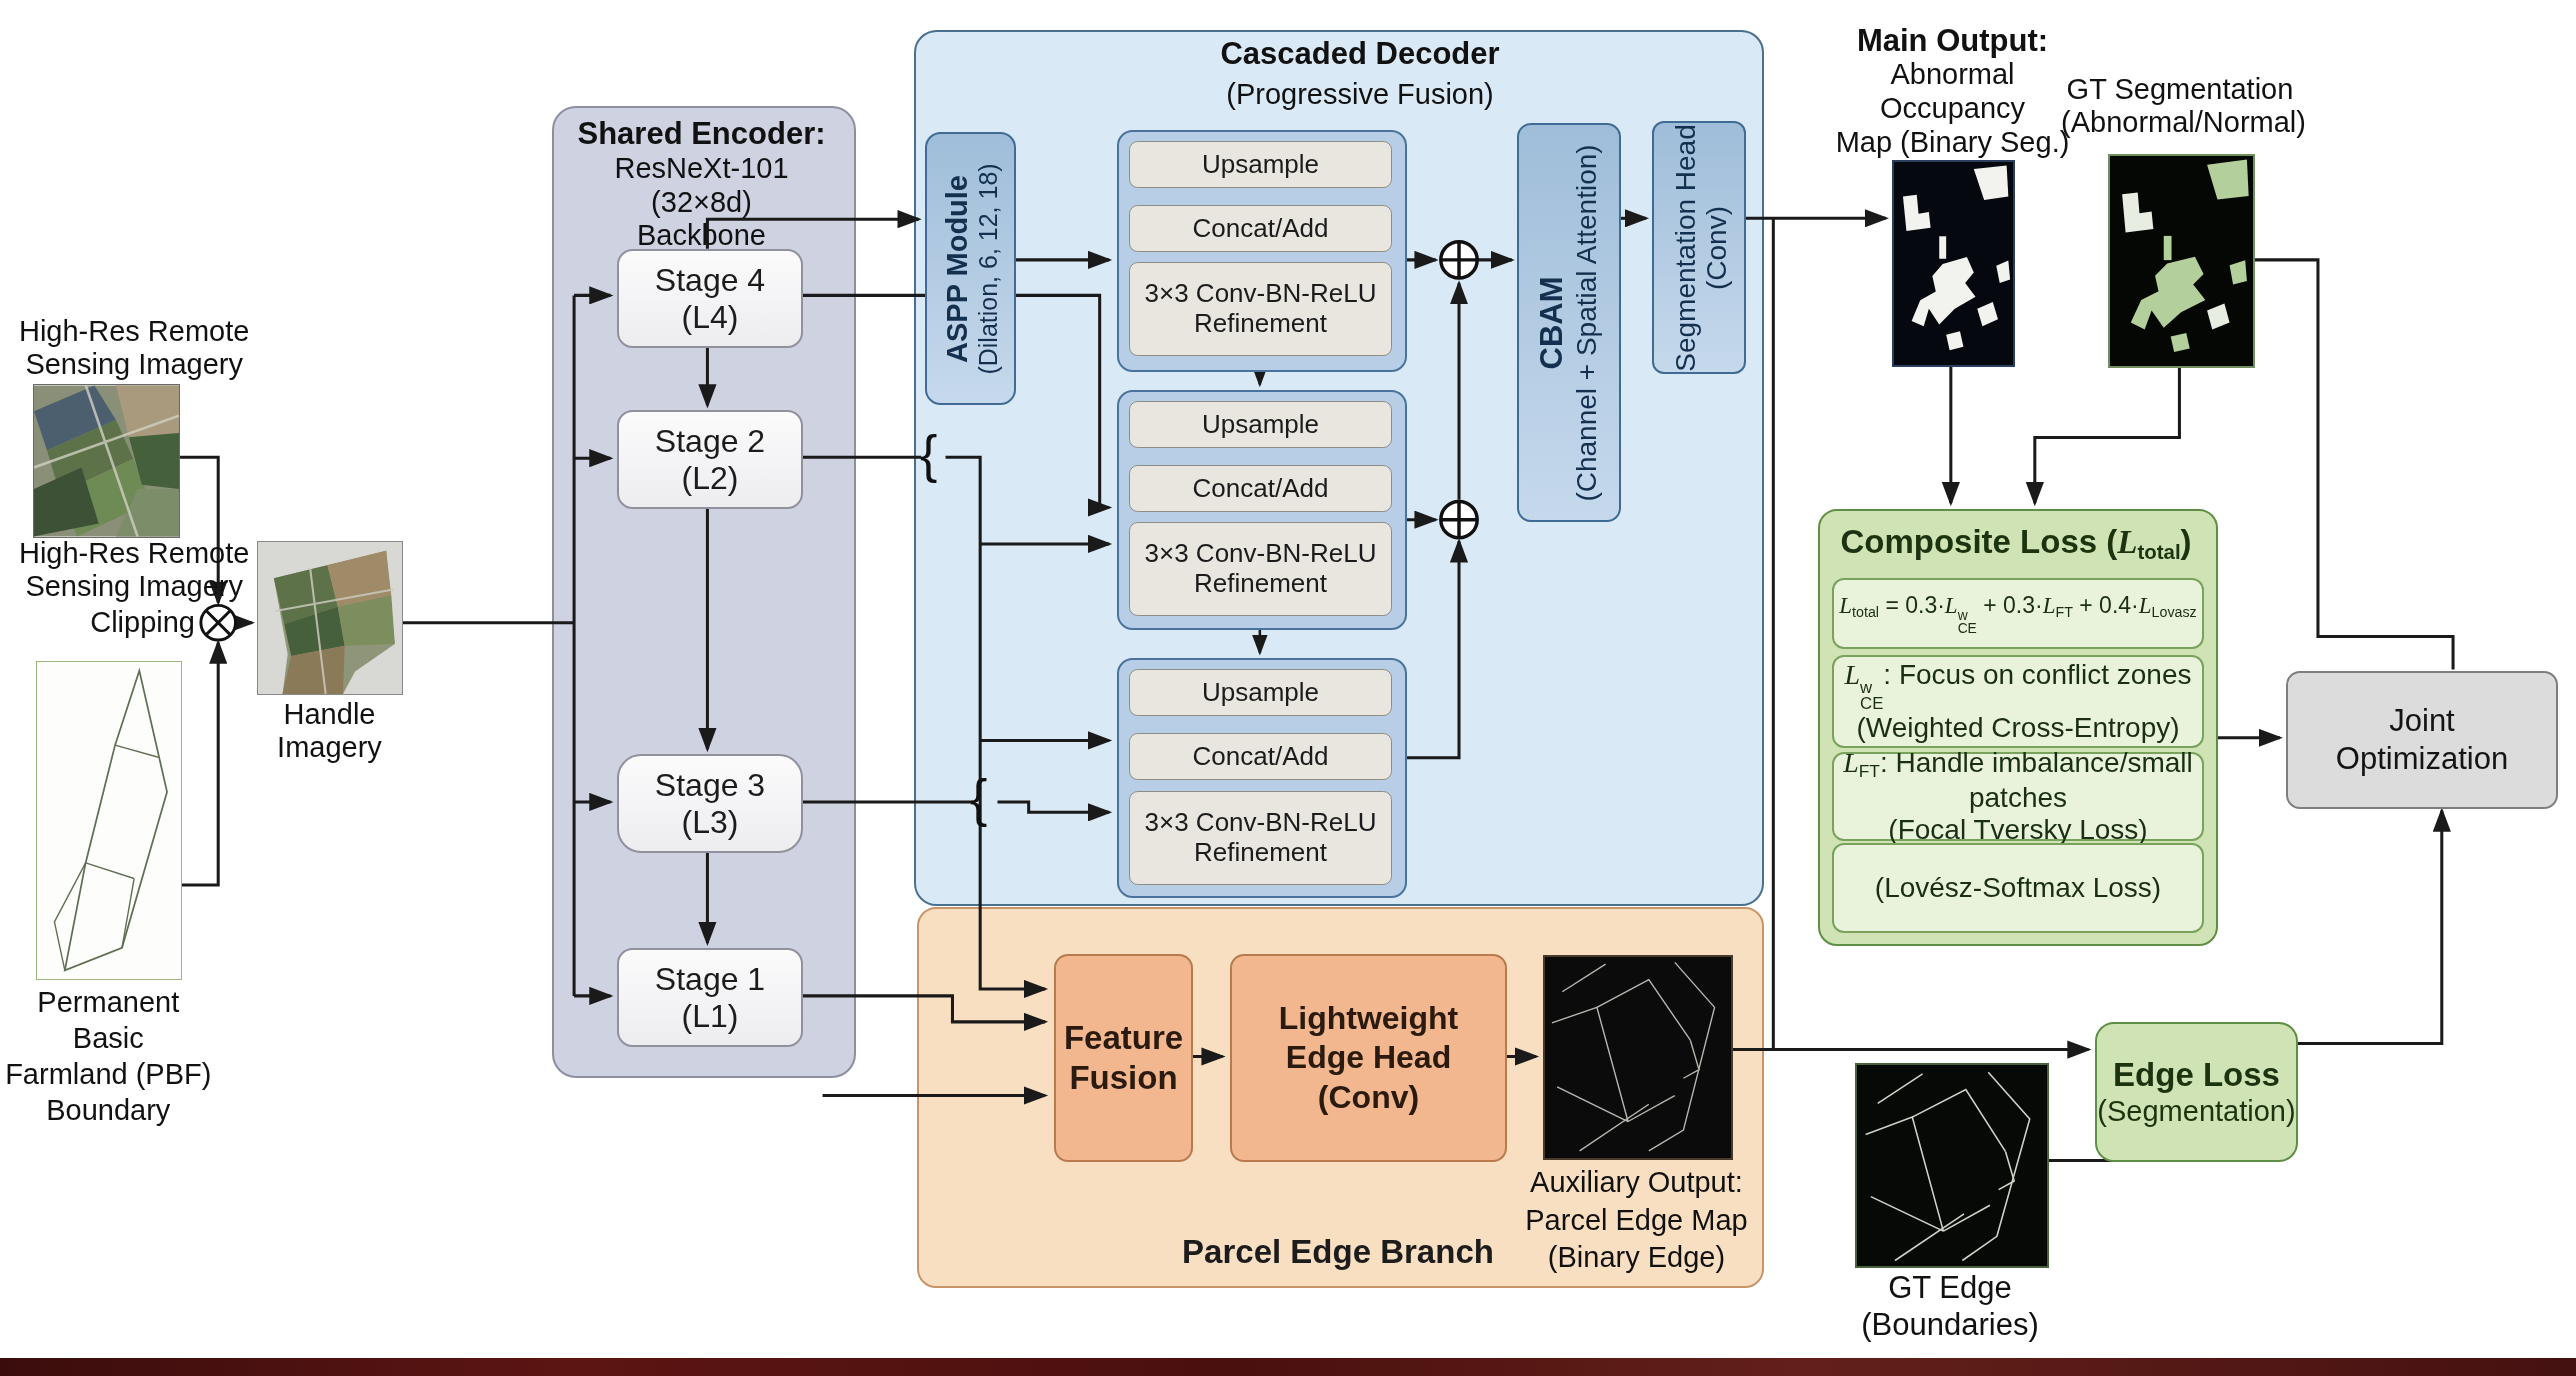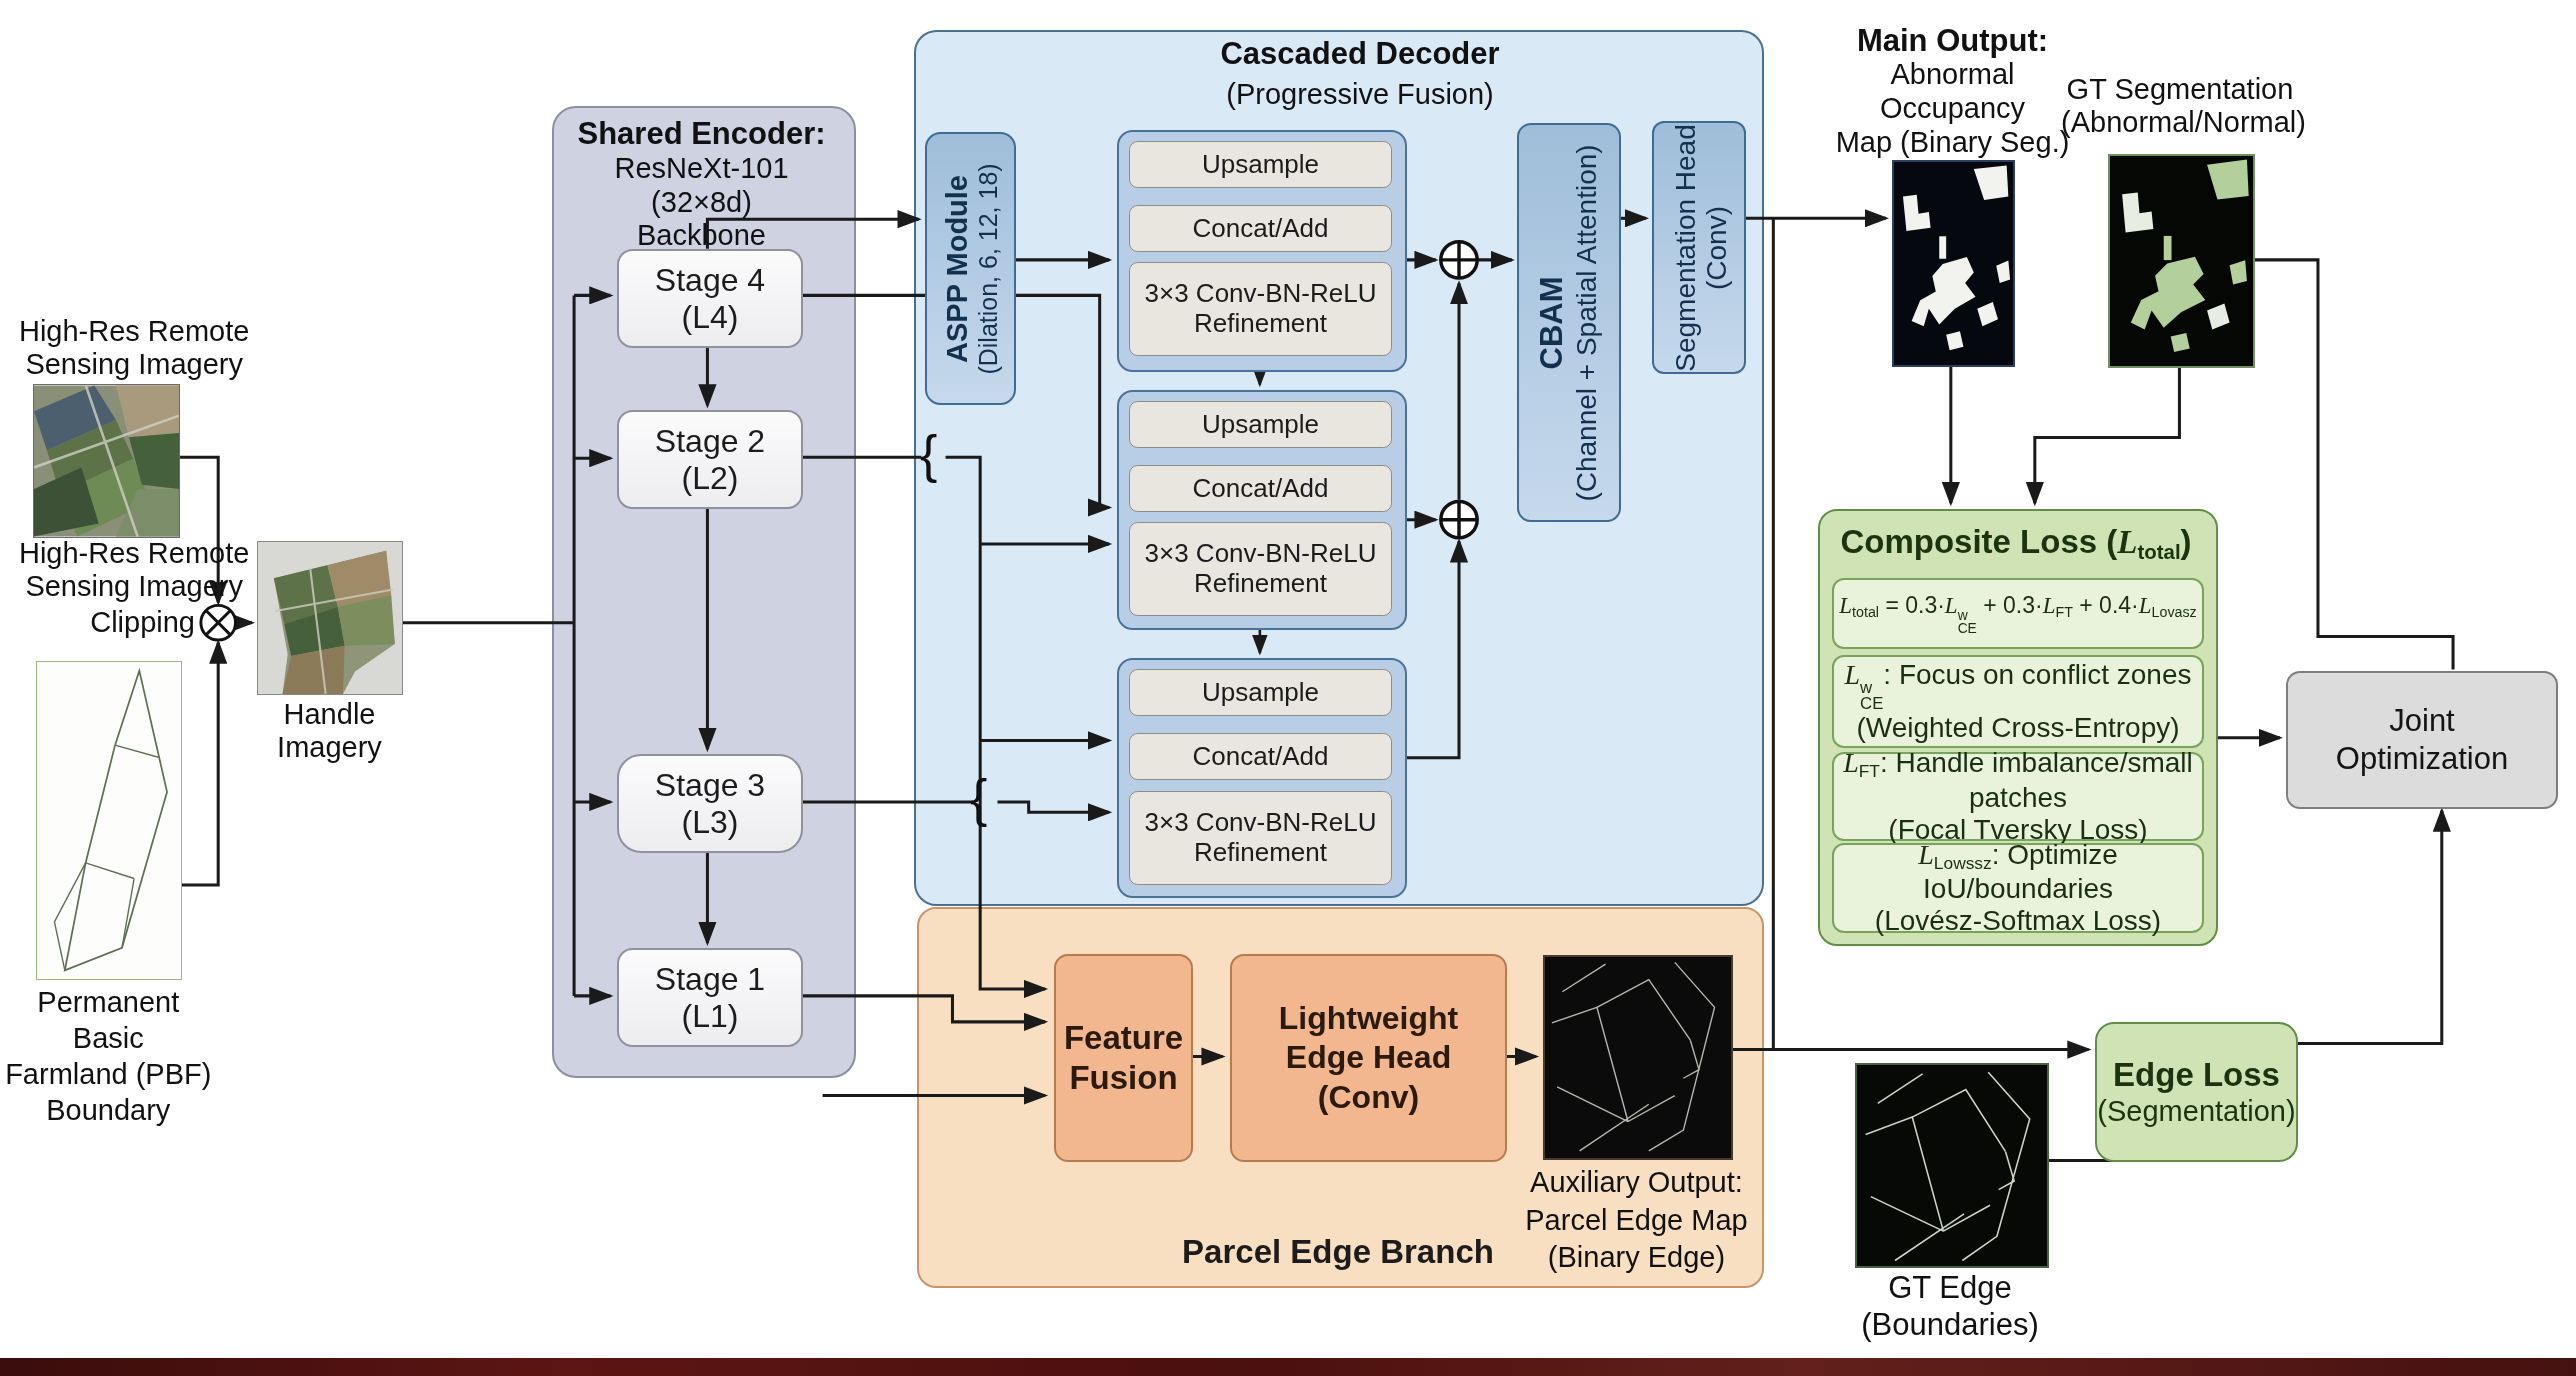--- a/index.html
+++ b/index.html
@@ -299,21 +299,20 @@
       </span><span>: Focus on conflict zones</span></div>
   <div>(Weighted Cross-Entropy)</div>
 </div>
 
 <div class="cbox greenrow" style="left:1832px;top:752px;width:368px;height:85px;font-size:28px;">
   <div><span class="lv">L</span><span class="sub">FT</span><span>: Handle imbalance/small patches</span></div>
   <div>(Focal Tversky Loss)</div>
 </div>
 
 <div class="cbox greenrow" style="left:1832px;top:843px;width:368px;height:86px;font-size:28px;">
-  <div><span class="lv">L</span><span class="sub">Lowssz</span><span>: Optimize IoU/boundaries</span></div>
   <div>(Lovész-Softmax Loss)</div>
 </div>
 
 <div class="cbox graybox" style="left:2286px;top:671px;width:268px;height:134px;line-height:1.22;">
   <span>Joint</span>
     <span>Optimization</span>
 </div>
 
 <div class="cbox greenbox greentxt" style="left:2095px;top:978px;width:199px;height:136px;line-height:1.2;margin-top:44px;">
   <span class="b" style="font-size:33px;">Edge Loss</span>

